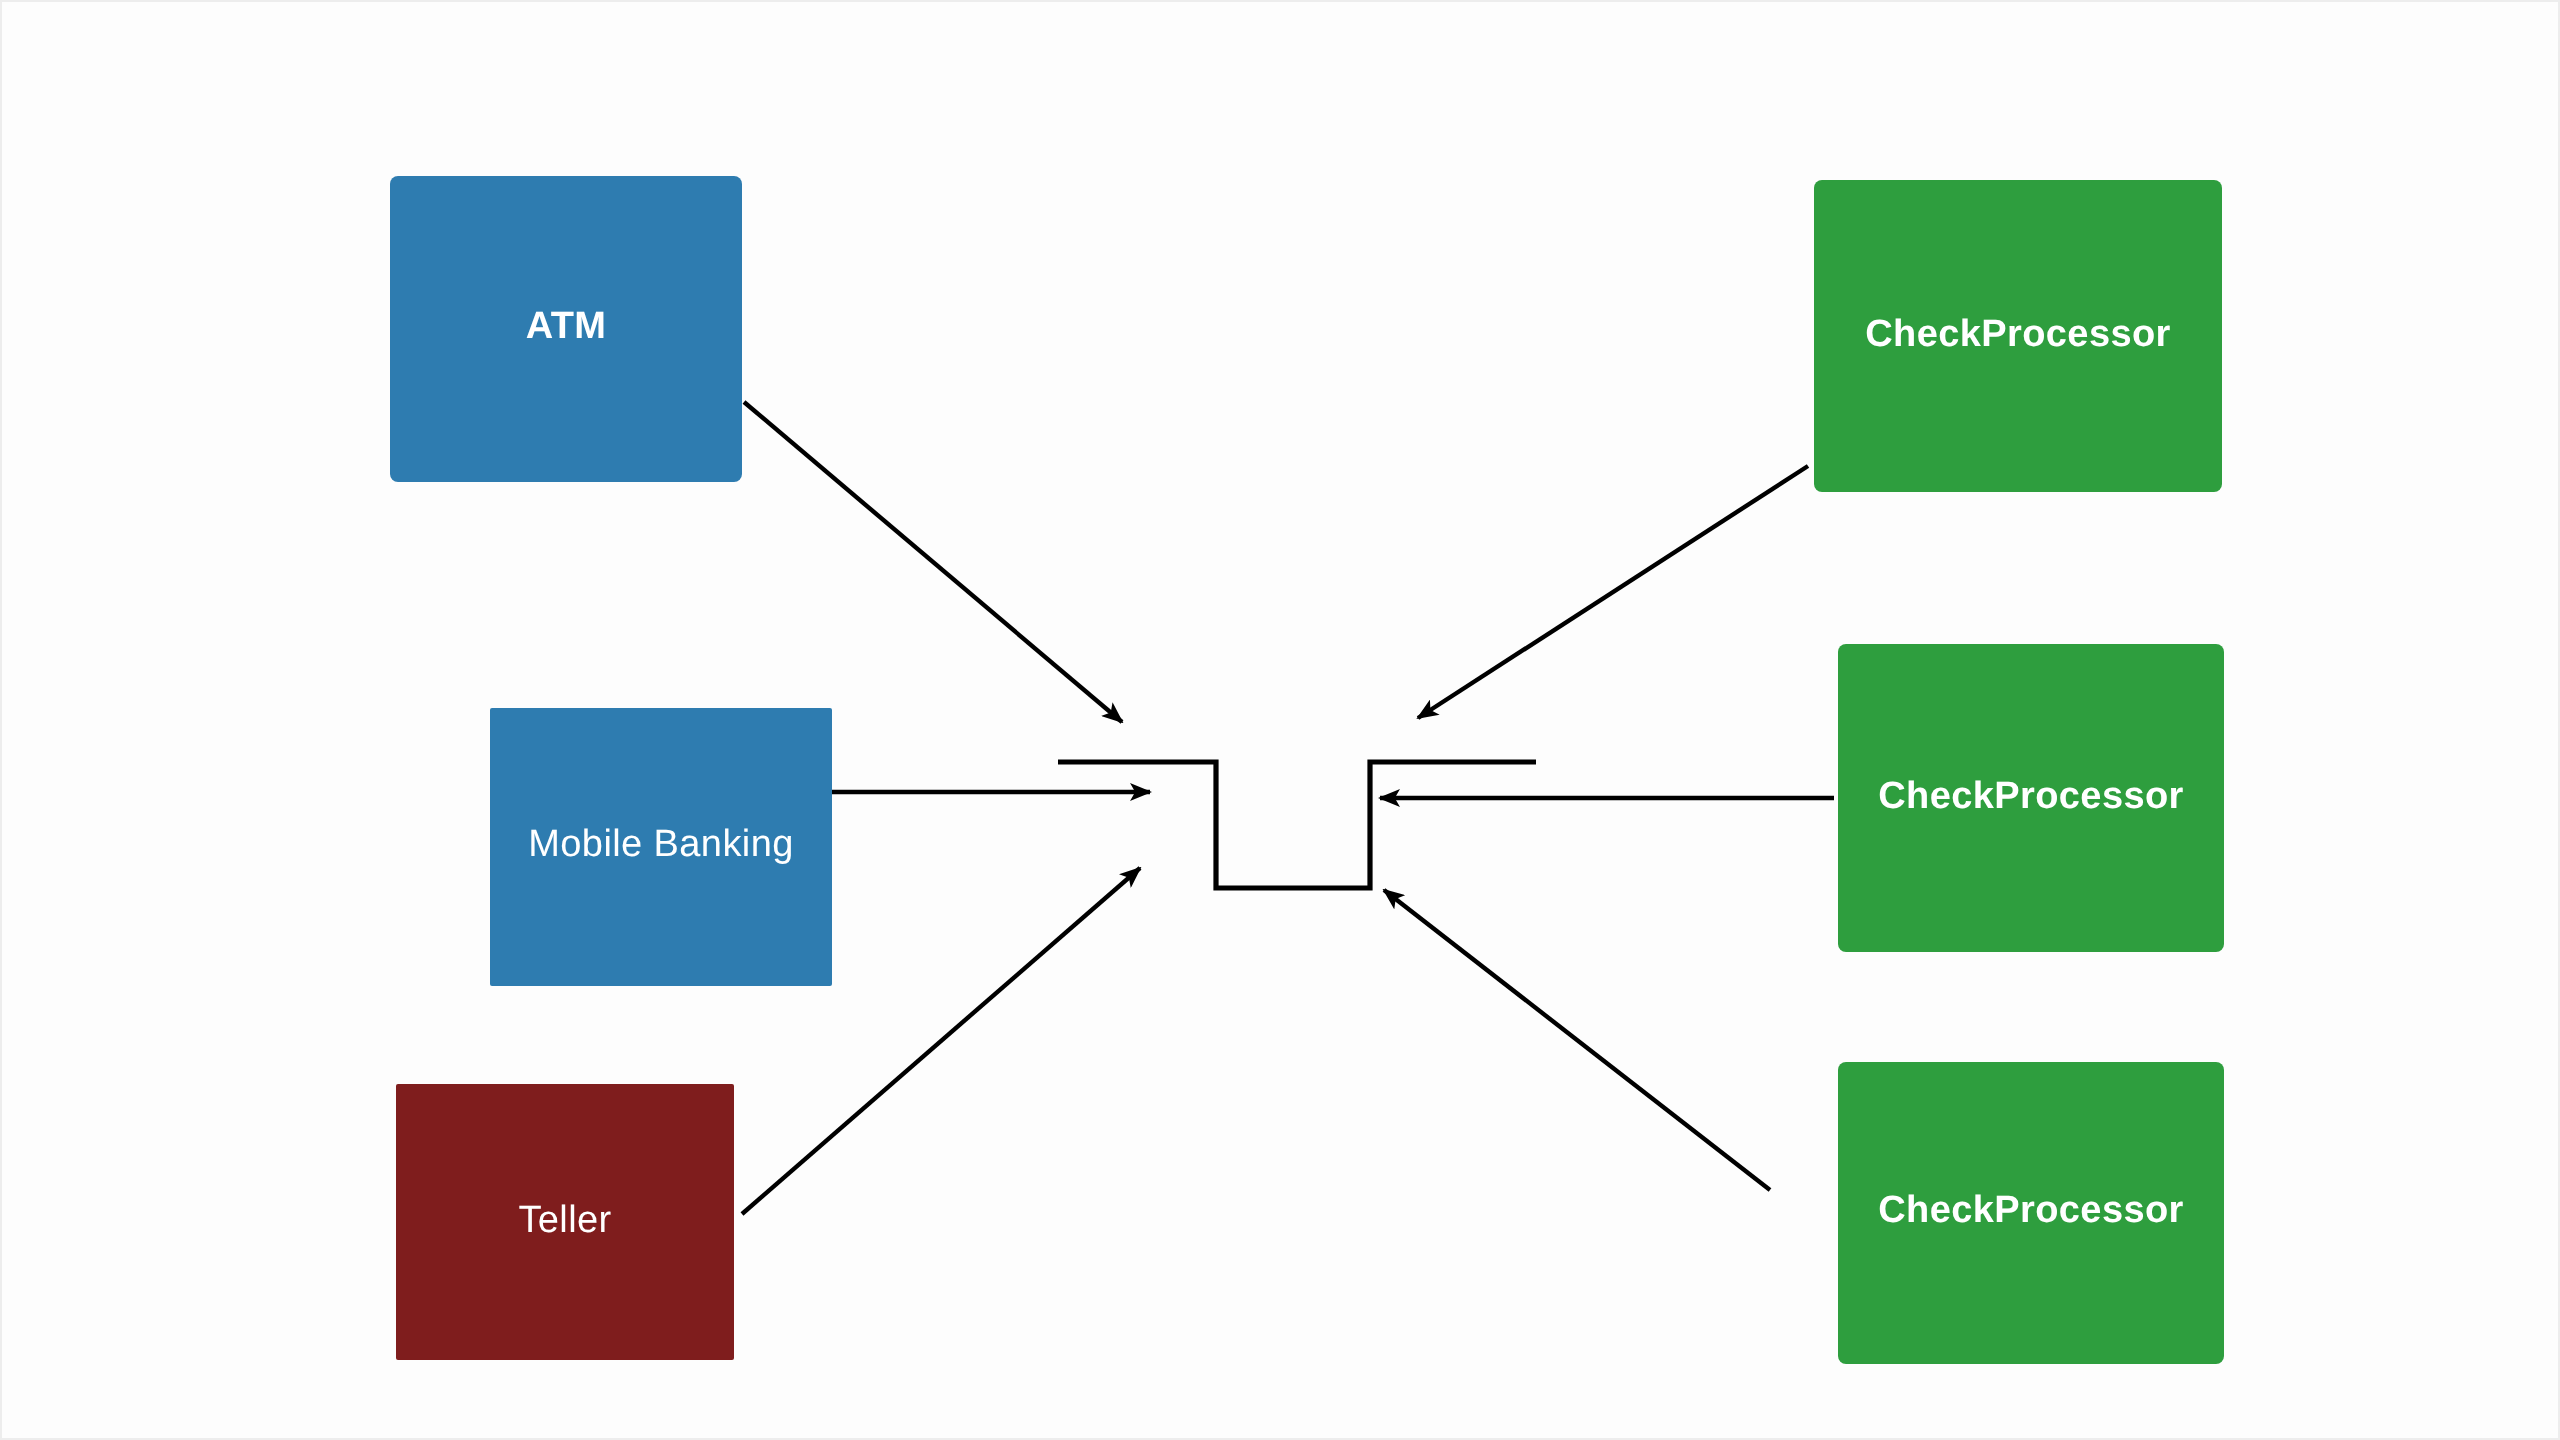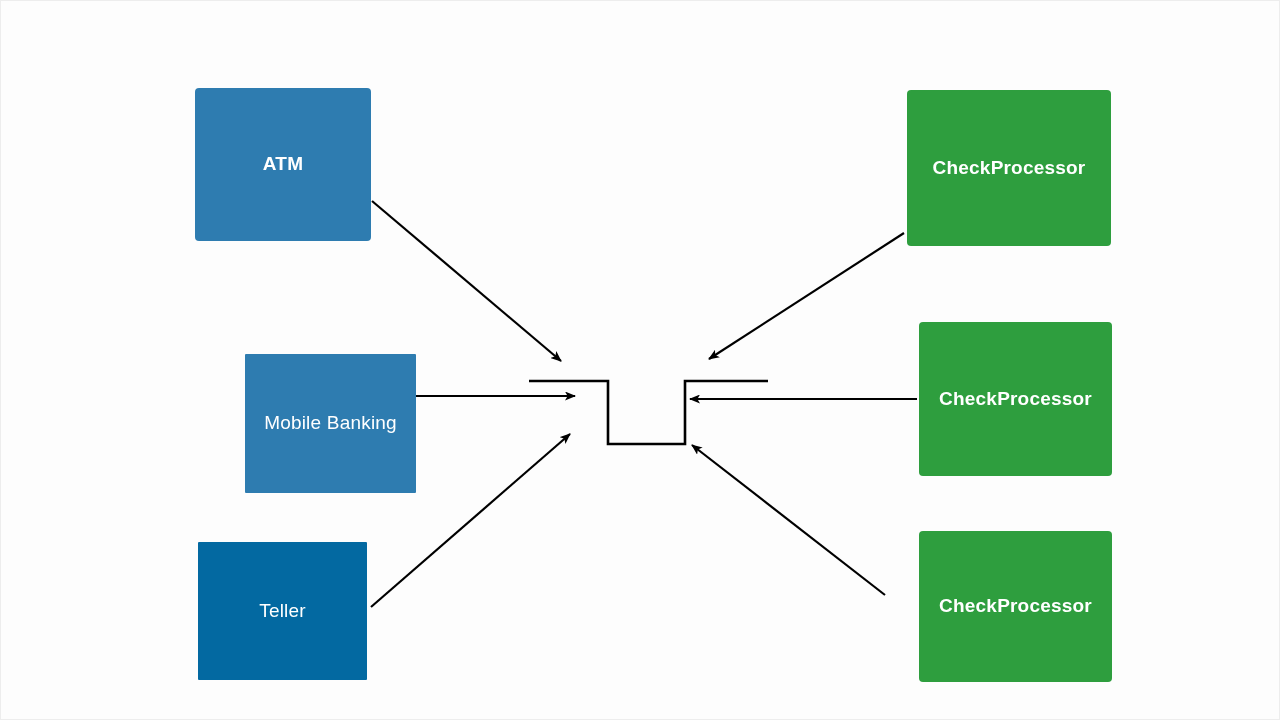--- a/index.html
+++ b/index.html
@@ -80,21 +80,21 @@
   </svg>
 
 
   <div id="producer-nodes">
       <div class="node rounded" style="left: 194px; top: 87px; width: 176px; height: 153px; background: rgb(46, 124, 176);">
         <span class="node-label">ATM</span>
       </div>
       <div class="node square" style="left: 196px; top: 353px; width: 171px; height: 139px; background: rgb(46, 124, 176); margin-left: 48px;">
         <span class="node-label">Mobile Banking</span>
       </div>
-      <div class="node square" style="left: 197px; top: 541px; width: 169px; height: 138px; background: #0369a1;">
+      <div class="node square" style="left: 197px; top: 541px; width: 169px; height: 138px; background: #7f1d1d;">
         <span class="node-label">Teller</span>
       </div>
     </div>
   <div id="consumer-nodes">
       <div class="node rounded" style="left: 906px; top: 89px; width: 204px; height: 156px; background: rgb(46, 158, 62);">
         <span class="node-label">CheckProcessor</span>
       </div>
       <div class="node rounded" style="left: 918px; top: 321px; width: 193px; height: 154px; background: rgb(46, 158, 62);">
         <span class="node-label">CheckProcessor</span>
       </div>

